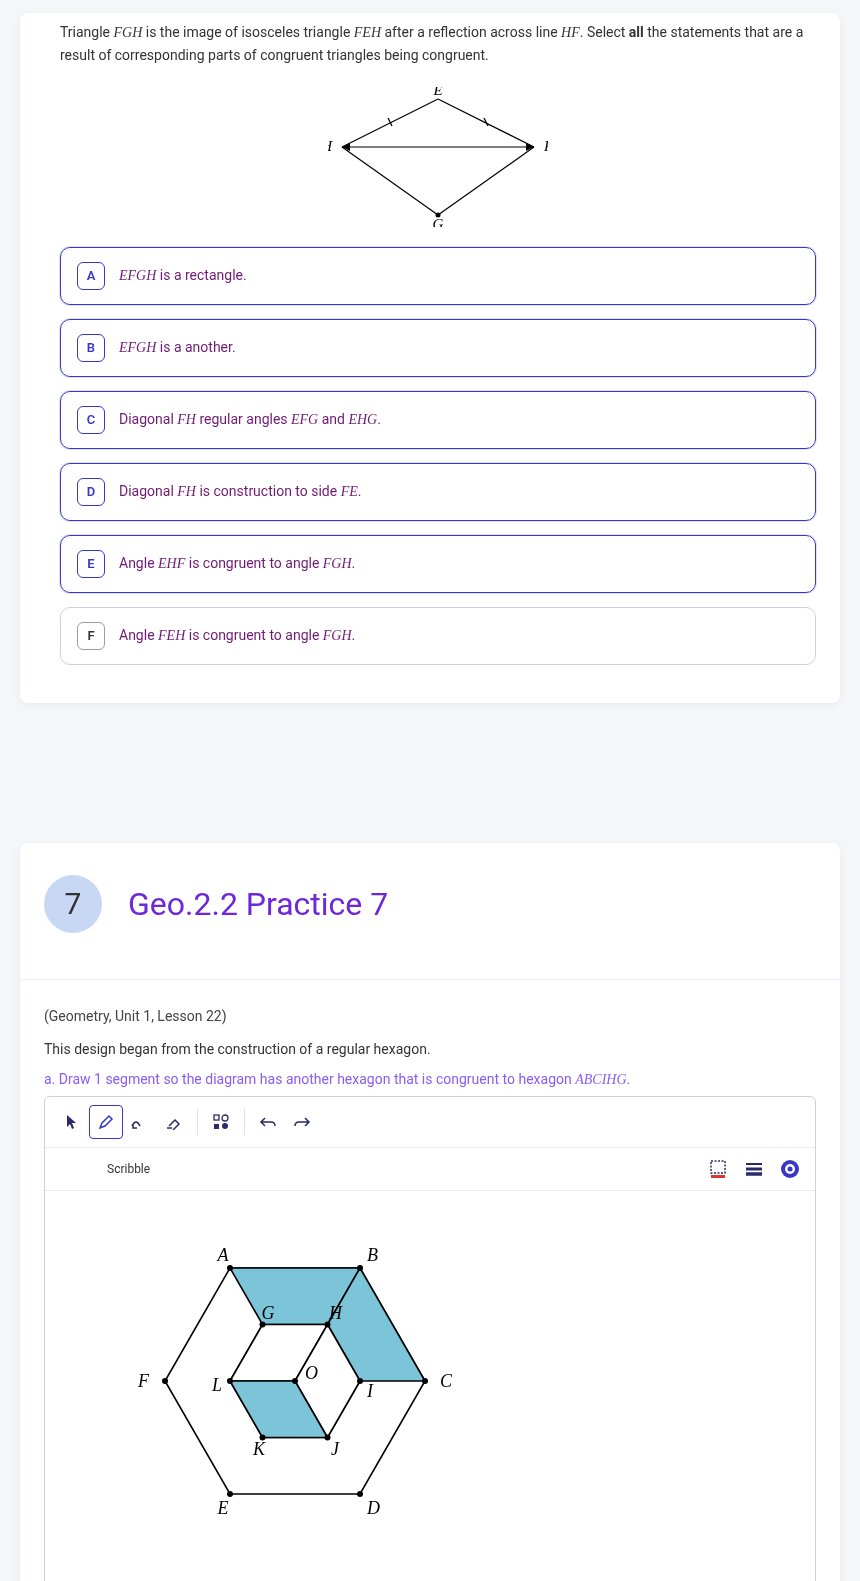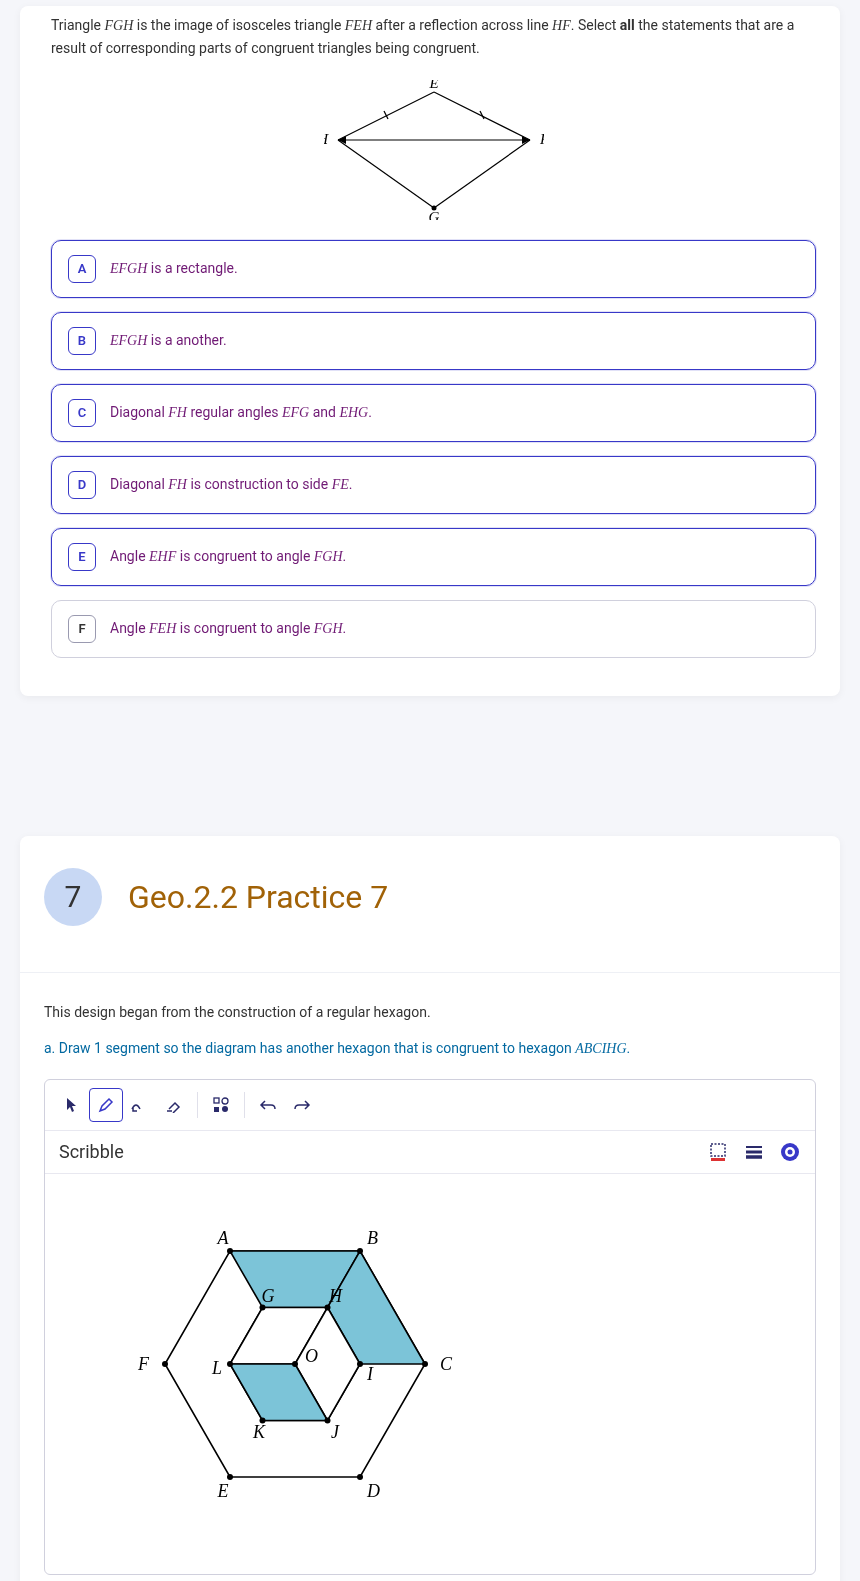--- a/index.html
+++ b/index.html
@@ -7,22 +7,22 @@
   font-family: -apple-system, BlinkMacSystemFont, "Segoe UI", Roboto, sans-serif;
   background: #f5f6fa;
   color: #1a1a2e;
   font-size: 14px;
   width: 860px;
 }
 .card {
   background: #fff;
   border-radius: 8px;
   box-shadow: 0 2px 8px rgba(0,0,0,0.05);
-  margin: 6px 20px 140px 20px;
-  padding: 0 0 24px 7px;
+  margin: 13px 20px 140px 20px;
+  padding: 0 0 24px 16px;
 }
 .question-text {
   padding: 8px 24px 12px 24px;
   line-height: 1.6;
   color: #333;
 }
 .math { font-style: italic; font-family: Georgia, serif; }
 .diagram1 {
   display: flex;
   justify-content: center;
@@ -85,26 +85,26 @@
   background: #c8d8f4;
   display: flex;
   align-items: center;
   justify-content: center;
   font-size: 30px;
   color: #333;
 }
 .card2-title {
   font-size: 32px;
   font-weight: 400;
-  color: #a16207;
+  color: #6d28d9;
 }
 .card2-body { padding: 28px 24px 24px 24px; }
 .meta { color: #444; margin-bottom: 14px; }
-.intro { color: #333; margin-bottom: 14px; line-height: 1.6; }
-.part-a { color: #0369a1; margin-bottom: 18px; line-height: 1.6; }
+.intro { color: #333; margin-bottom: 8px; line-height: 1.6; }
+.part-a { color: #8b5cf6; margin-bottom: 4px; line-height: 1.6; }
 
 .canvas-wrap {
   border: 1px solid #d0d0dd;
   border-radius: 6px;
   overflow: hidden;
 }
 .toolbar {
   display: flex;
   align-items: center;
   padding: 8px 10px;
@@ -130,21 +130,21 @@
   background: #e0e0ea;
   margin: 0 6px;
 }
 .sub-toolbar {
   display: flex;
   align-items: center;
   justify-content: space-between;
   padding: 10px 14px;
   border-bottom: 1px solid #e8e8f0;
 }
-.sub-label { color: #333; font-size: 18px; }
+.sub-label { color: #333; font-size: 12px; margin-left: 48px; }
 .sub-right { display: flex; align-items:center; gap: 14px; }
 .sub-icon { width: 22px; height: 22px; display:flex; align-items:center; justify-content:center; cursor:pointer; }
 .canvas-area {
   height: 400px;
   display:flex;
   padding: 30px 0 0 60px;
 }
 </style>
 </head>
 <body>
@@ -208,20 +208,21 @@
     </div>
   </div>
 </div>
 
 <div class="card2">
   <div class="card2-header">
     <div class="num-badge">7</div>
     <div class="card2-title">Geo.2.2 Practice 7</div>
   </div>
   <div class="card2-body">
+    <div class="meta">(Geometry, Unit 1, Lesson 22)</div>
     <div class="intro">This design began from the construction of a regular hexagon.</div>
     <div class="part-a">
       <span>a. Draw 1 segment so the diagram has another hexagon that is congruent to hexagon </span><span class="math">ABCIHG</span><span>.</span>
     </div>
 
     <div class="canvas-wrap">
       <div class="toolbar">
         <div class="tool-btn">
           <svg width="16" height="16" viewBox="0 0 16 16">
               <path d="M3 1 L3 13 L6 10 L8 15 L10 14 L8 9 L12 9 Z" fill="#2a2a6a"></path>

